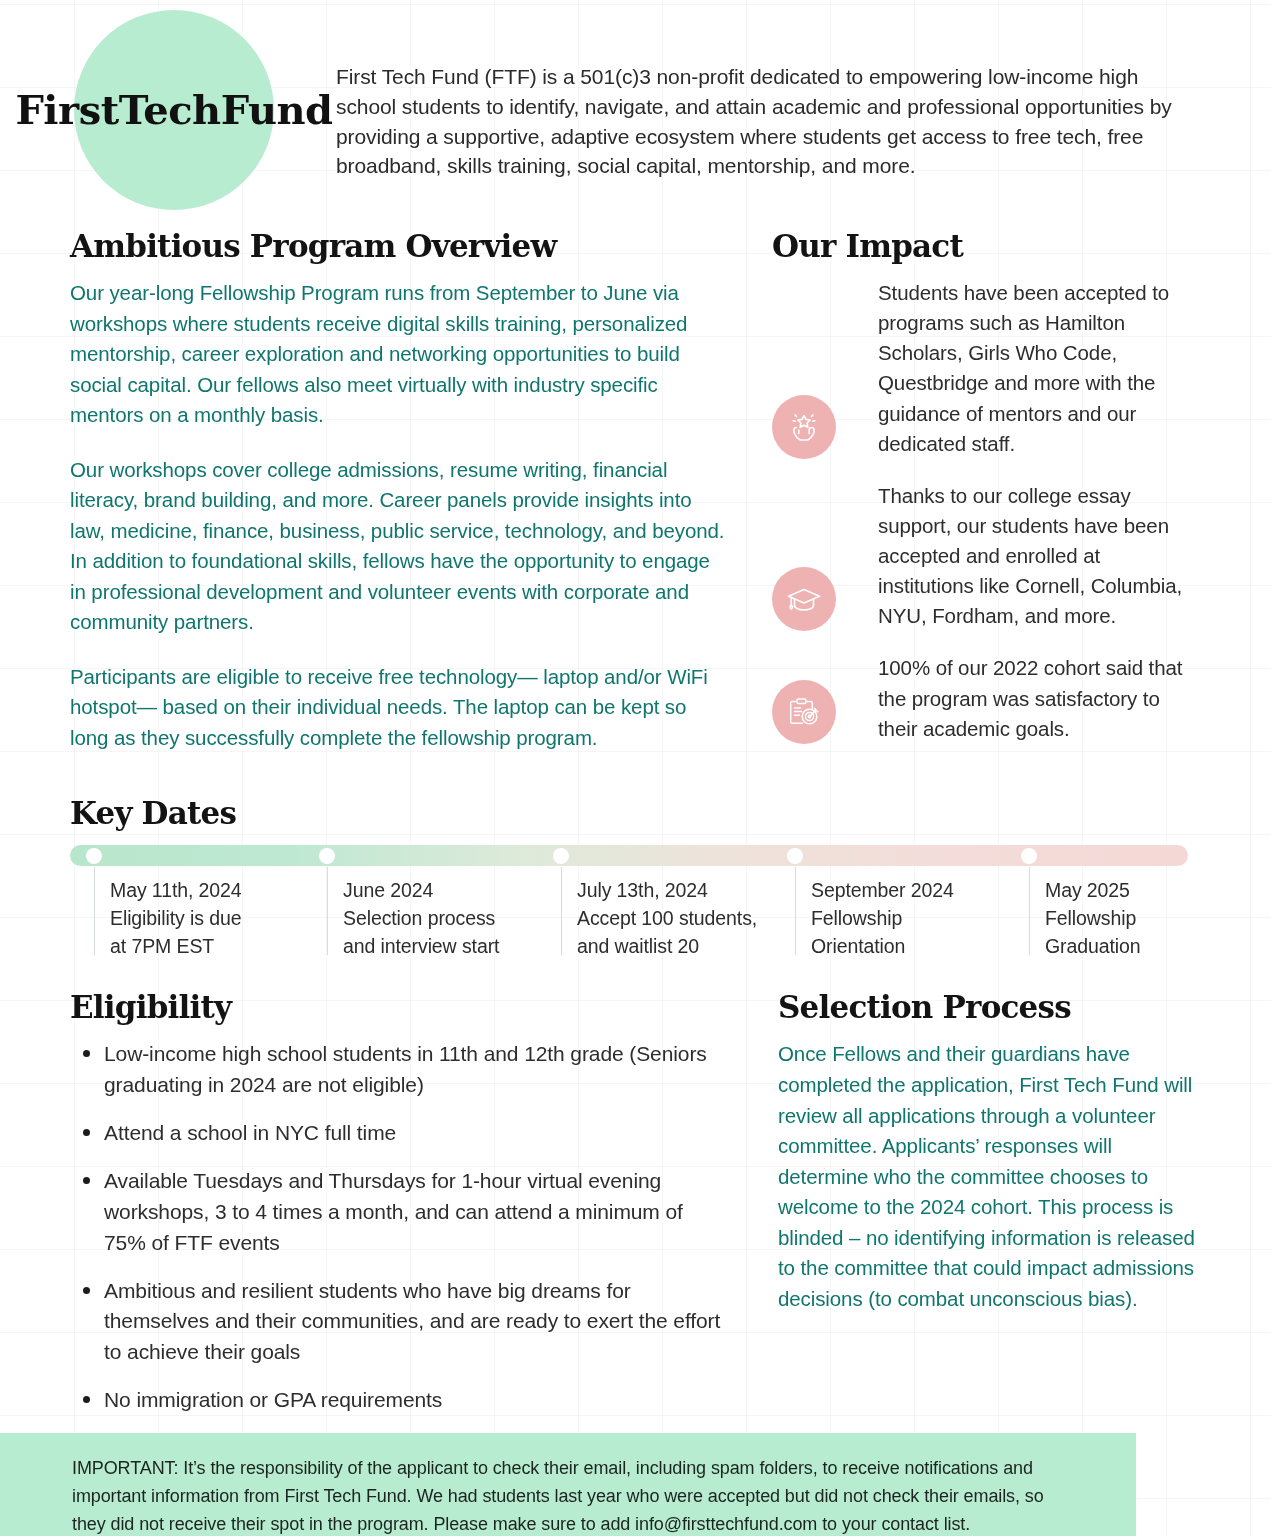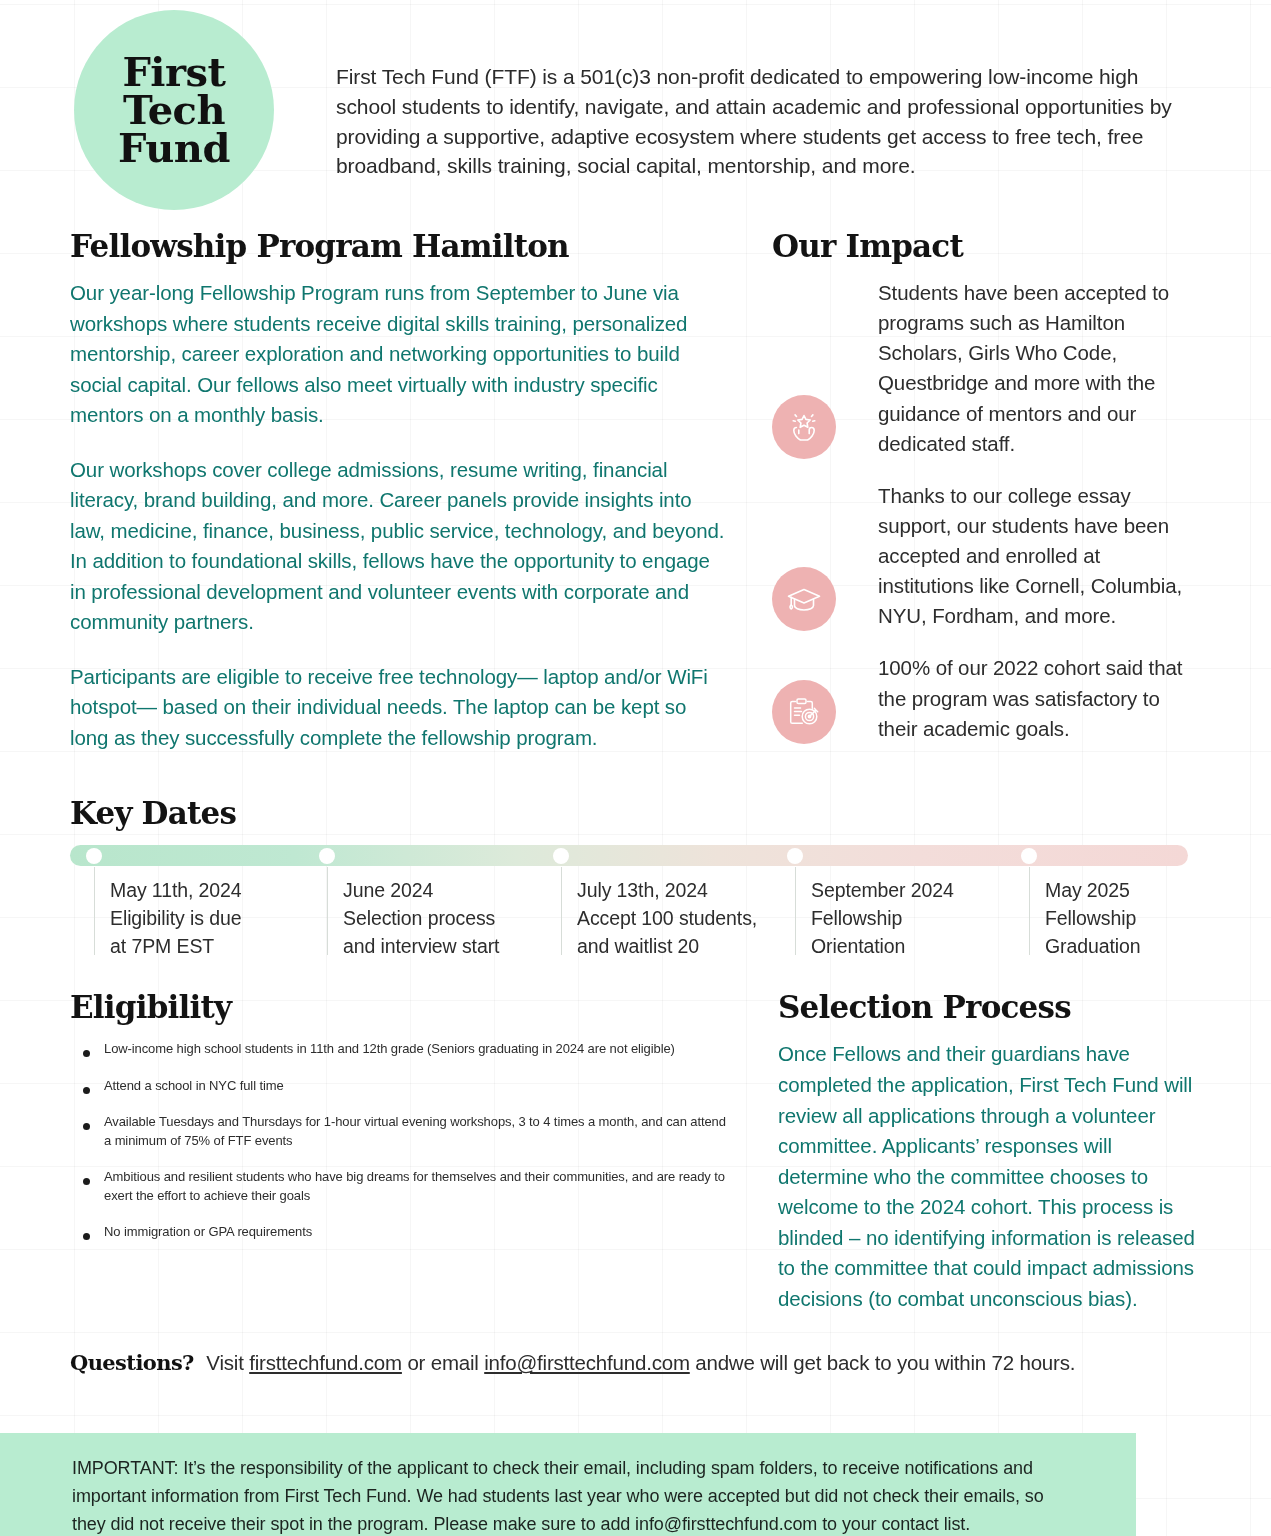--- a/index.html
+++ b/index.html
@@ -44,21 +44,21 @@
     padding: 10px 70px 0 70px;
     height: 200px;
   }
   .logo-circle {
     width: 200px;
     height: 200px;
     min-width: 200px;
     border-radius: 50%;
     background: #b8ecd0;
     display: flex;
-    flex-direction: column;
+    flex-direction: row;
     align-items: center;
     justify-content: center;
     margin-left: 4px;
   }
   .logo-line {
     font-family: "DejaVu Serif", serif;
     font-weight: 700;
     font-size: 40px;
     line-height: 0.95;
     letter-spacing: -0.5px;
@@ -177,21 +177,21 @@
     padding: 0 70px;
     margin-top: 34px;
   }
   .lower-left { width: 660px; }
   .lower-right { width: 420px; margin-left: 48px; }
 
   ul.bullets { list-style: none; margin-top: 4px; }
   ul.bullets li {
     position: relative;
     padding-left: 34px;
-    font-size: 13px;
+    font-size: 21px;
     line-height: 1.47;
     color: #2d2d2d;
     margin-bottom: 17px;
     letter-spacing: -0.1px;
   }
   ul.bullets li::before {
     content: "";
     position: absolute;
     left: 13px;
     top: 11px;
@@ -259,21 +259,21 @@
       <div class="logo-line">First</div>
       <div class="logo-line">Tech</div>
       <div class="logo-line">Fund</div>
     </div>
     <div class="header-text">First Tech Fund (FTF) is a 501(c)3 non-profit dedicated to empowering low-income high school students to identify, navigate, and attain academic and professional opportunities by providing a supportive, adaptive ecosystem where students get access to free tech, free broadband, skills training, social capital, mentorship, and more.</div>
   </div>
 
   <div class="main-cols">
 
     <div class="col-left">
-      <div class="sec-title">Fellowship Program Hamilton</div>
+      <div class="sec-title">Ambitious Program Overview</div>
       <p class="body-p">Our year-long Fellowship Program runs from September to June via workshops where students receive digital skills training, personalized mentorship, career exploration and networking opportunities to build social capital. Our fellows also meet virtually with industry specific mentors on a monthly basis.</p>
       <p class="body-p">Our workshops cover college admissions, resume writing, financial literacy, brand building, and more. Career panels provide insights into law, medicine, finance, business, public service, technology, and beyond. In addition to foundational skills, fellows have the opportunity to engage in professional development and volunteer events with corporate and community partners.</p>
       <p class="body-p">Participants are eligible to receive free technology—  laptop and/or WiFi hotspot— based on their individual  needs. The laptop can be kept so long as they  successfully complete the fellowship program.</p>
     </div>
 
     <div class="col-right">
       <div class="sec-title">Our Impact</div>
 
       <div class="impact-item">
         <div class="impact-icon">

